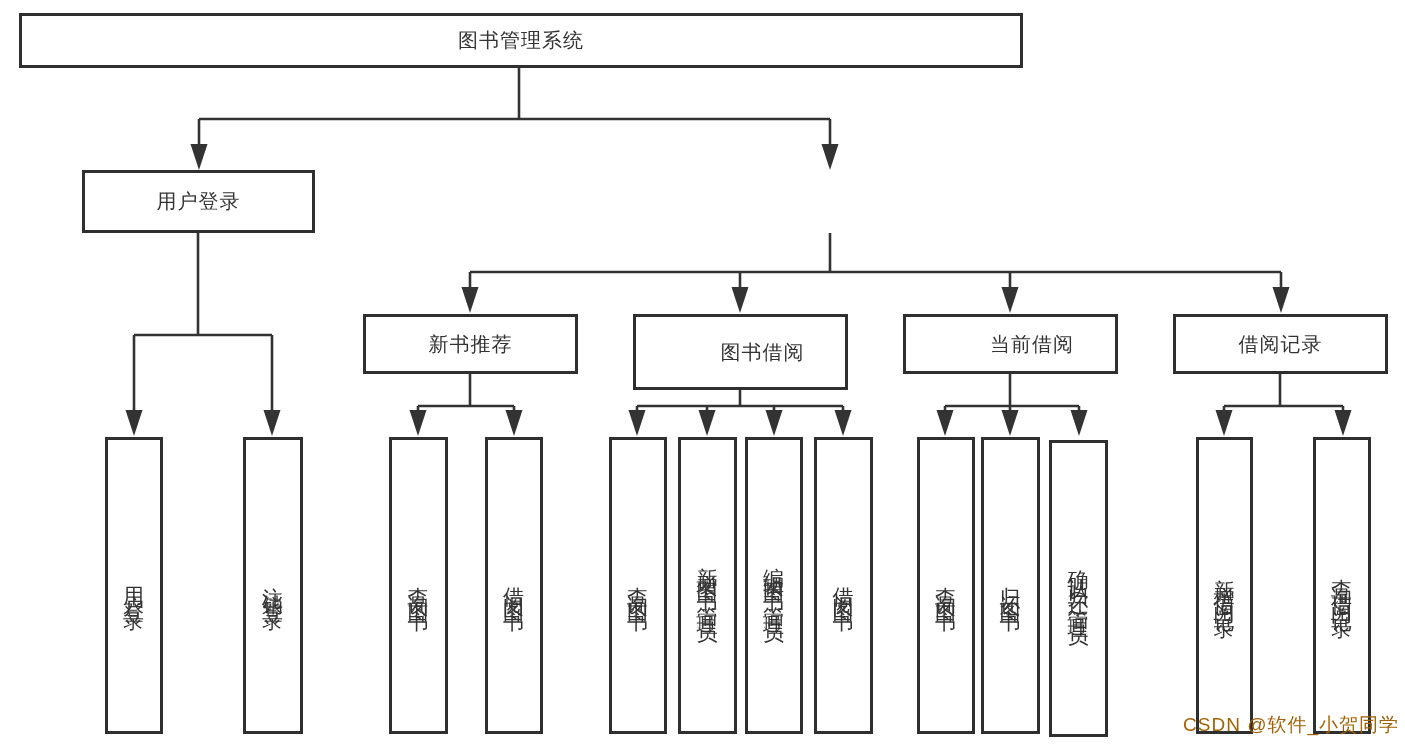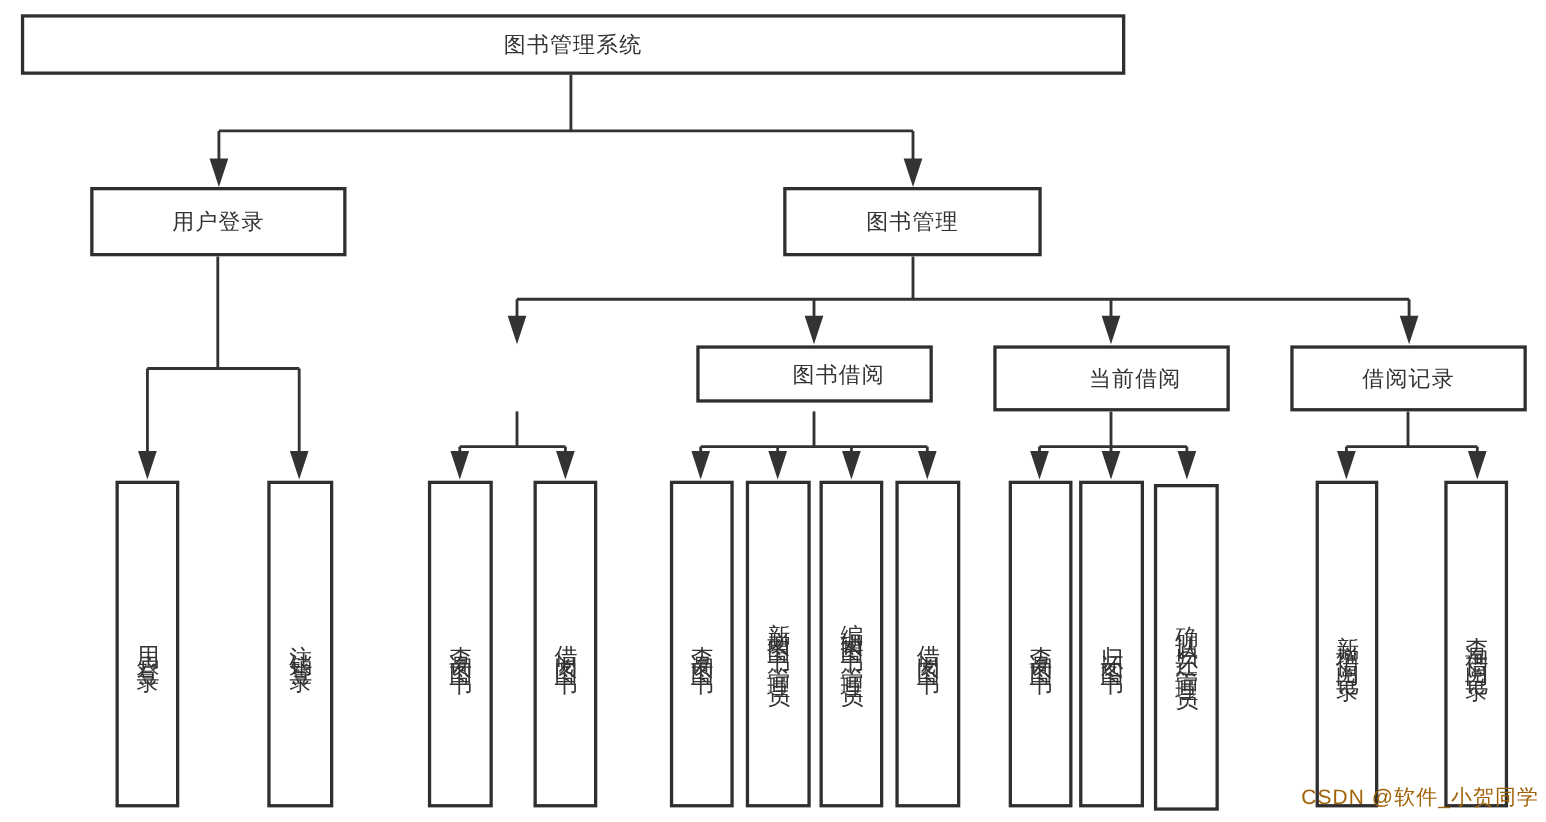--- a/index.html
+++ b/index.html
@@ -114,24 +114,24 @@
       <polygon points="1224,436 1215.5,410 1232.5,410" fill="#333333"></polygon>
       <polygon points="1343,436 1334.5,410 1351.5,410" fill="#333333"></polygon>
     </svg>
   <div id="watermark" style="color: #a16207;">CSDN @软件_小贺同学</div>
 <div class="node horizontal" style="left: 19px; top: 13px; width: 1004px; height: 55px; border-color: rgb(47, 47, 47);">
       <span class="node-label" style="color: rgb(51, 51, 51);">图书管理系统</span>
     </div>
     <div class="node horizontal" style="left: 82px; top: 170px; width: 233px; height: 63px; border-color: rgb(47, 47, 47);">
       <span class="node-label" style="color: rgb(51, 51, 51);">用户登录</span>
     </div>
-    <div class="node horizontal" style="left: 712px; top: 170px; width: 235px; height: 63px; border-color: rgb(47, 47, 47);">
-      <span class="node-label" style="color: rgb(51, 51, 51);">图书管理</span>
+    <div class="node horizontal" style="left: 363px; top: 314px; width: 215px; height: 60px; border-color: rgb(47, 47, 47);">
+      <span class="node-label" style="color: rgb(51, 51, 51);">新书推荐</span>
     </div>
-    <div class="node horizontal" style="left: 633px; top: 314px; width: 215px; height: 52px; border-color: rgb(47, 47, 47); padding-left: 44px;">
+    <div class="node horizontal" style="left: 633px; top: 314px; width: 215px; height: 76px; border-color: rgb(47, 47, 47); padding-left: 44px;">
       <span class="node-label" style="color: rgb(51, 51, 51);">图书借阅</span>
     </div>
     <div class="node horizontal" style="left: 903px; top: 314px; width: 215px; height: 60px; border-color: rgb(47, 47, 47); padding-left: 43px;">
       <span class="node-label" style="color: rgb(51, 51, 51);">当前借阅</span>
     </div>
     <div class="node horizontal" style="left: 1173px; top: 314px; width: 215px; height: 60px; border-color: rgb(47, 47, 47);">
       <span class="node-label" style="color: rgb(51, 51, 51);">借阅记录</span>
     </div>
     <div class="node vertical" style="left: 105px; top: 437px; width: 58px; height: 297px; border-color: rgb(47, 47, 47);">
       <span class="node-label" style="color: rgb(51, 51, 51);">用户登录</span>

